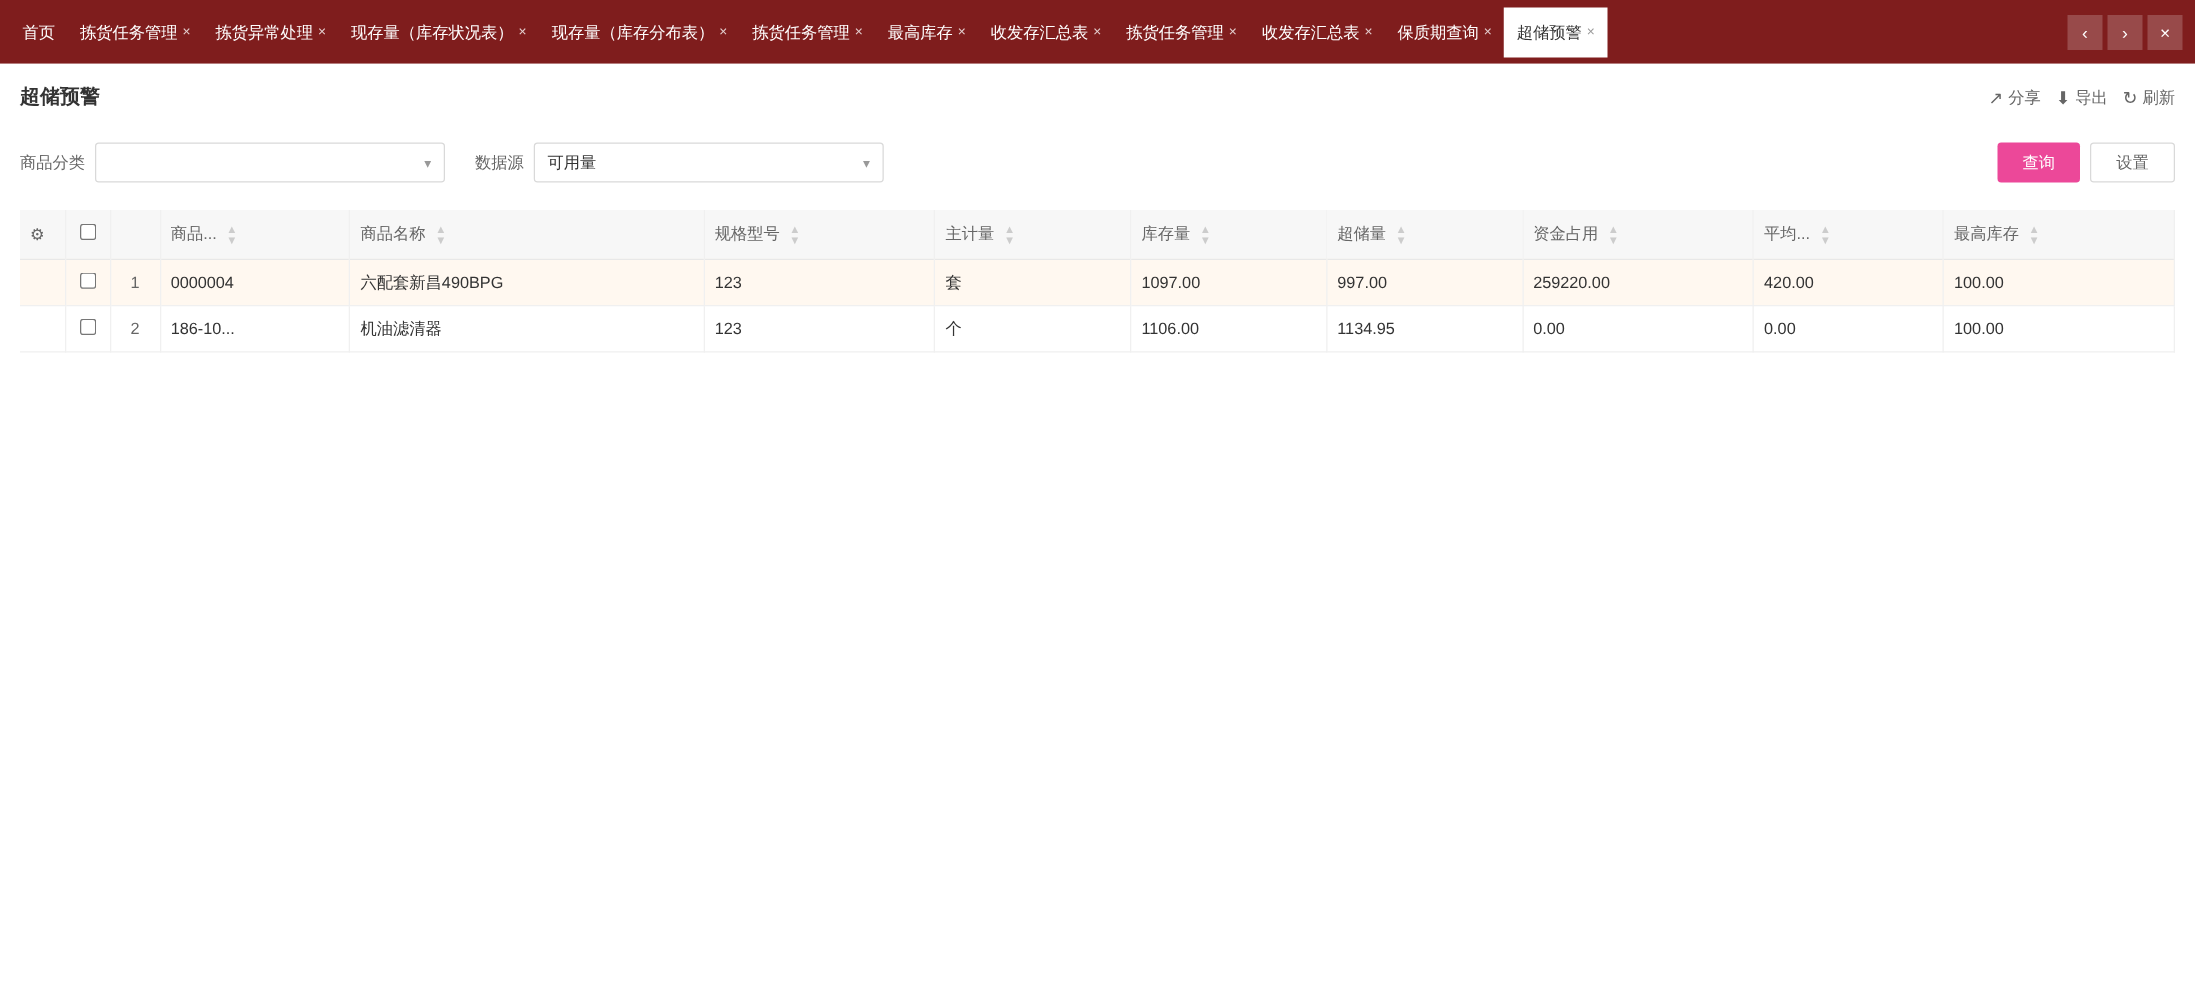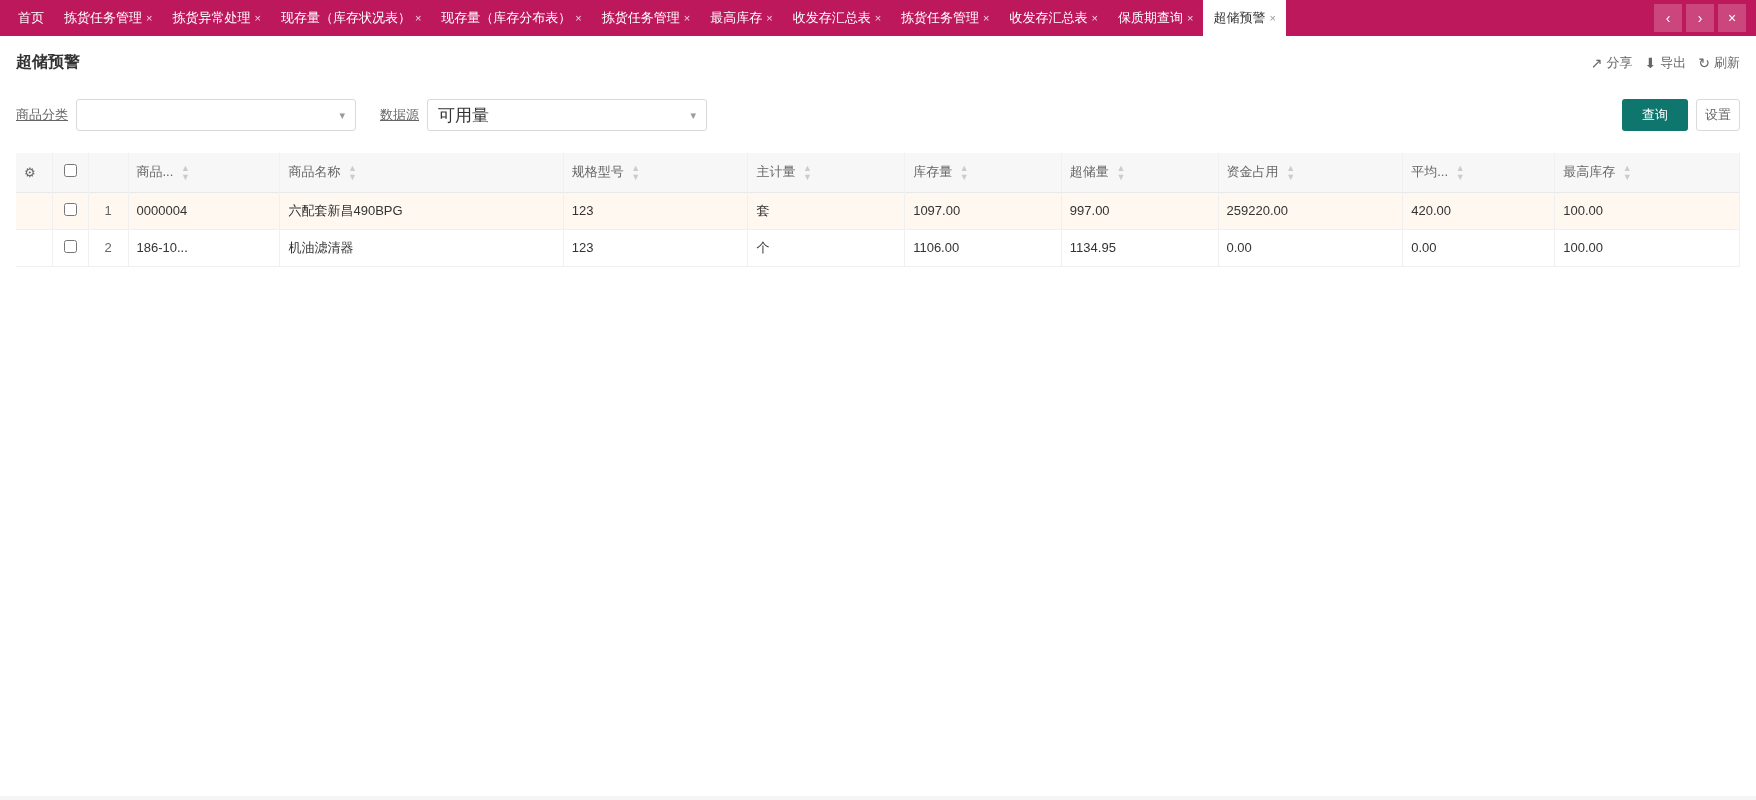--- a/index.html
+++ b/index.html
@@ -2,22 +2,22 @@
 <html><head>
   <meta charset="utf-8">
   <style>
     * { box-sizing: border-box; margin: 0; padding: 0; }
     body { font-family: "Microsoft YaHei", Arial, sans-serif; font-size: 13px; background: #f5f5f5; color: #333; }
 
     
     .top-nav {
       display: flex;
       align-items: center;
-      background: #be185d;
-      height: 36px;
+      background: #7f1d1d;
+      height: 51px;
       padding: 0 8px;
       overflow: hidden;
       white-space: nowrap;
     }
     .top-nav .nav-item {
       display: inline-flex;
       align-items: center;
       padding: 0 10px;
       height: 40px;
       color: #fff;
@@ -98,21 +98,20 @@
     }
     .filter-item {
       display: flex;
       align-items: center;
       gap: 8px;
     }
     .filter-label {
       font-size: 13px;
       color: #666;
       white-space: nowrap;
-      text-decoration: underline;
     }
     .filter-select {
       display: flex;
       align-items: center;
       width: 280px;
       height: 32px;
       border: 1px solid #d9d9d9;
       border-radius: 3px;
       padding: 0 10px;
       background: #fff;
@@ -122,35 +121,35 @@
       justify-content: space-between;
     }
     .filter-select .chevron { color: #999; font-size: 11px; }
     .filter-right {
       display: flex;
       align-items: center;
       gap: 8px;
       margin-left: auto;
     }
     .btn-query {
-      background: #0f766e;
+      background: #ec4899;
       color: #fff;
       border: none;
       border-radius: 3px;
       padding: 6px 20px;
       font-size: 13px;
       cursor: pointer;
       height: 32px;
     }
     .btn-settings {
       background: #fff;
       color: #666;
       border: 1px solid #d9d9d9;
       border-radius: 3px;
-      padding: 6px 8px;
+      padding: 6px 20px;
       font-size: 13px;
       cursor: pointer;
       height: 32px;
     }
 
     
     .data-table {
       width: 100%;
       border-collapse: collapse;
       font-size: 13px;
@@ -197,21 +196,21 @@
       width: 36px;
     }
 
     
     input[type="checkbox"] {
       cursor: pointer;
     }
 
     
     .datasource-label {
-      font-size: 17px;
+      font-size: 13px;
       color: #333;
       white-space: nowrap;
     }
   </style>
 </head>
 <body>
 
 <div class="top-nav">
   <div class="nav-item">
     <span>首页</span>

